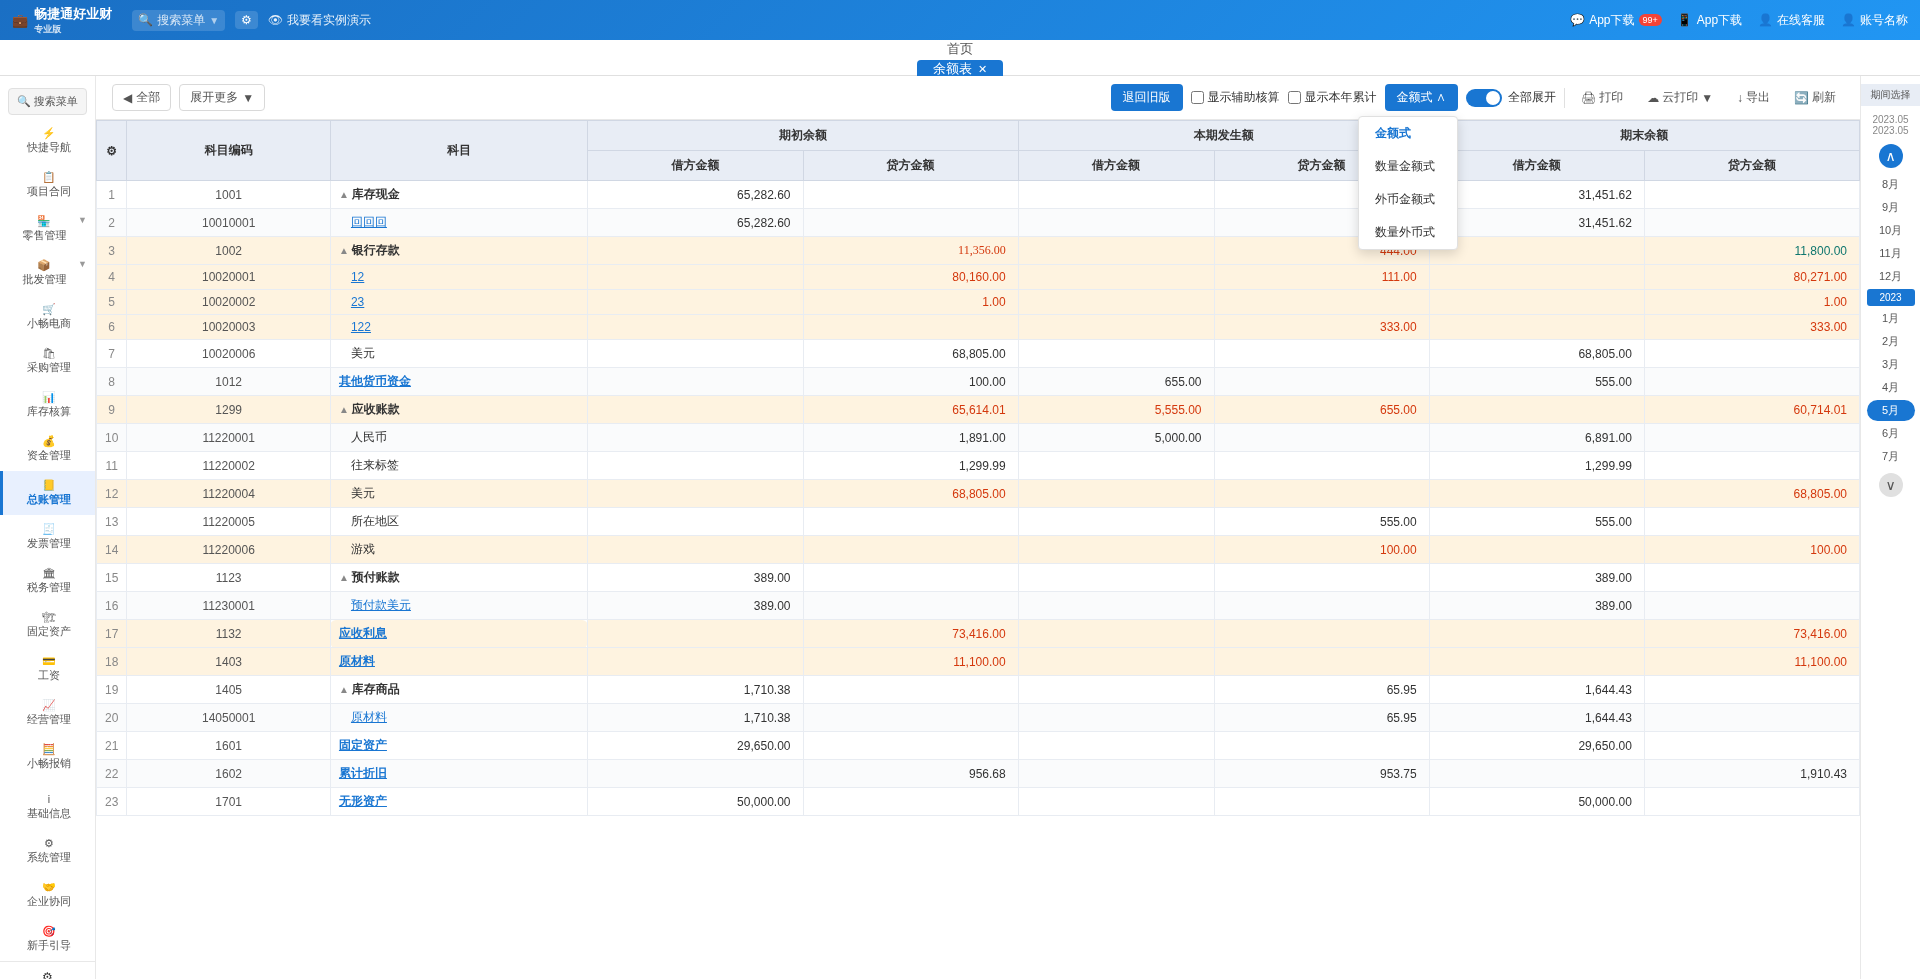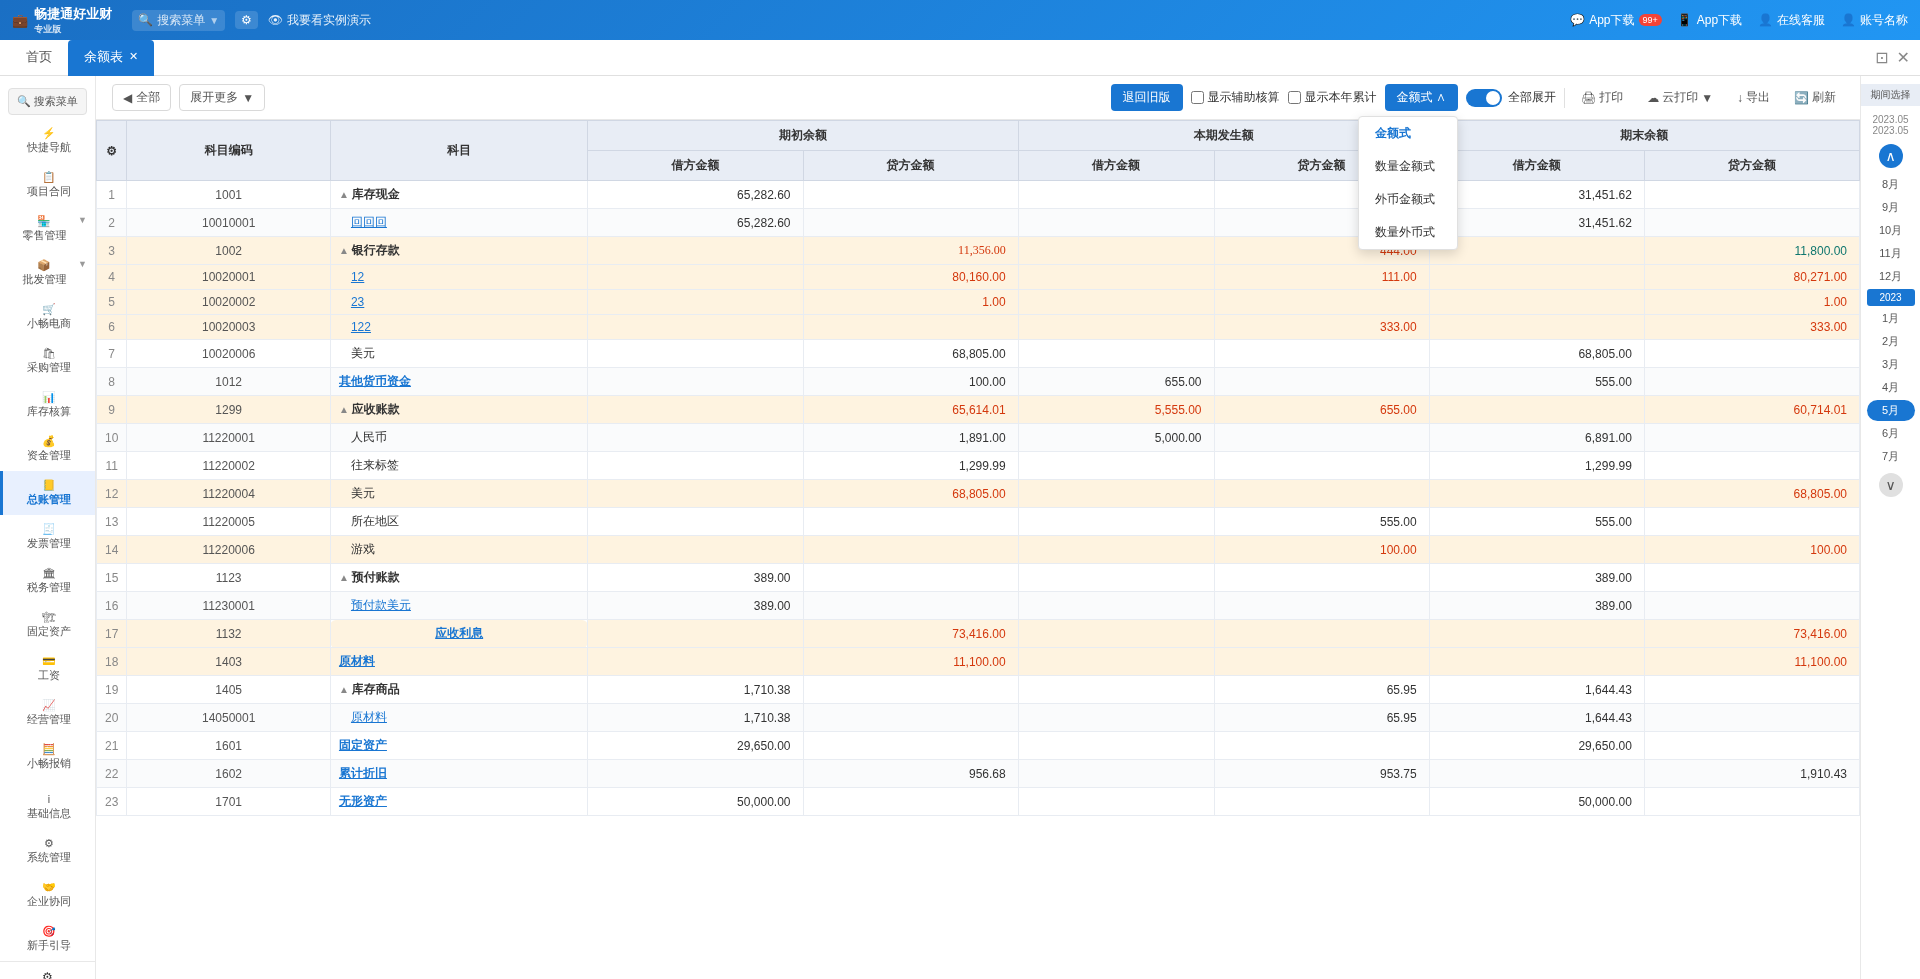--- a/index.html
+++ b/index.html
@@ -23,20 +23,21 @@
 
     
     .tab-bar {
       height: 36px;
       background: #fff;
       border-bottom: 1px solid #e0e0e0;
       display: flex;
       align-items: center;
       padding: 0 10px;
       gap: 0;
+      flex-direction: column;
     }
     .tab-item {
       padding: 0 16px;
       height: 36px;
       display: flex;
       align-items: center;
       cursor: pointer;
       font-size: 13px;
       color: #555;
       border-bottom: 2px solid transparent;
@@ -594,21 +595,21 @@
               <td style="text-align: right; padding-right: 12px;">389.00</td>
               <td style="text-align: right; padding-right: 12px;"></td>
               <td style="text-align: right; padding-right: 12px;"></td>
               <td style="text-align: right; padding-right: 12px;"></td>
               <td style="text-align: right; padding-right: 12px;">389.00</td>
               <td style="text-align: right; padding-right: 12px;"></td>
             </tr>
             <tr style="background: rgb(254, 243, 224);">
               <td style="text-align: center; color: rgb(136, 136, 136);">17</td>
               <td style="text-align: center; color: rgb(85, 85, 85);">1132</td>
-              <td style="text-align: center; font-weight: bold; border-radius: 6px;"><a style="color:#1976d2;text-decoration:underline;cursor:pointer;">应收利息</a></td>
+              <td style="text-align: left; font-weight: bold; border-radius: 6px;"><a style="color:#1976d2;text-decoration:underline;cursor:pointer;">应收利息</a></td>
               <td style="text-align: right; padding-right: 12px;"></td>
               <td style="text-align: right; padding-right: 12px; background: rgb(254, 243, 224); color: rgb(212, 56, 13);">73,416.00</td>
               <td style="text-align: right; padding-right: 12px;"></td>
               <td style="text-align: right; padding-right: 12px;"></td>
               <td style="text-align: right; padding-right: 12px;"></td>
               <td style="text-align: right; padding-right: 12px; background: rgb(254, 243, 224); color: rgb(212, 56, 13);">73,416.00</td>
             </tr>
             <tr style="background: rgb(254, 243, 224); margin-top: 45px;">
               <td style="text-align: center; color: rgb(136, 136, 136);">18</td>
               <td style="text-align: center; color: rgb(85, 85, 85);">1403</td>

